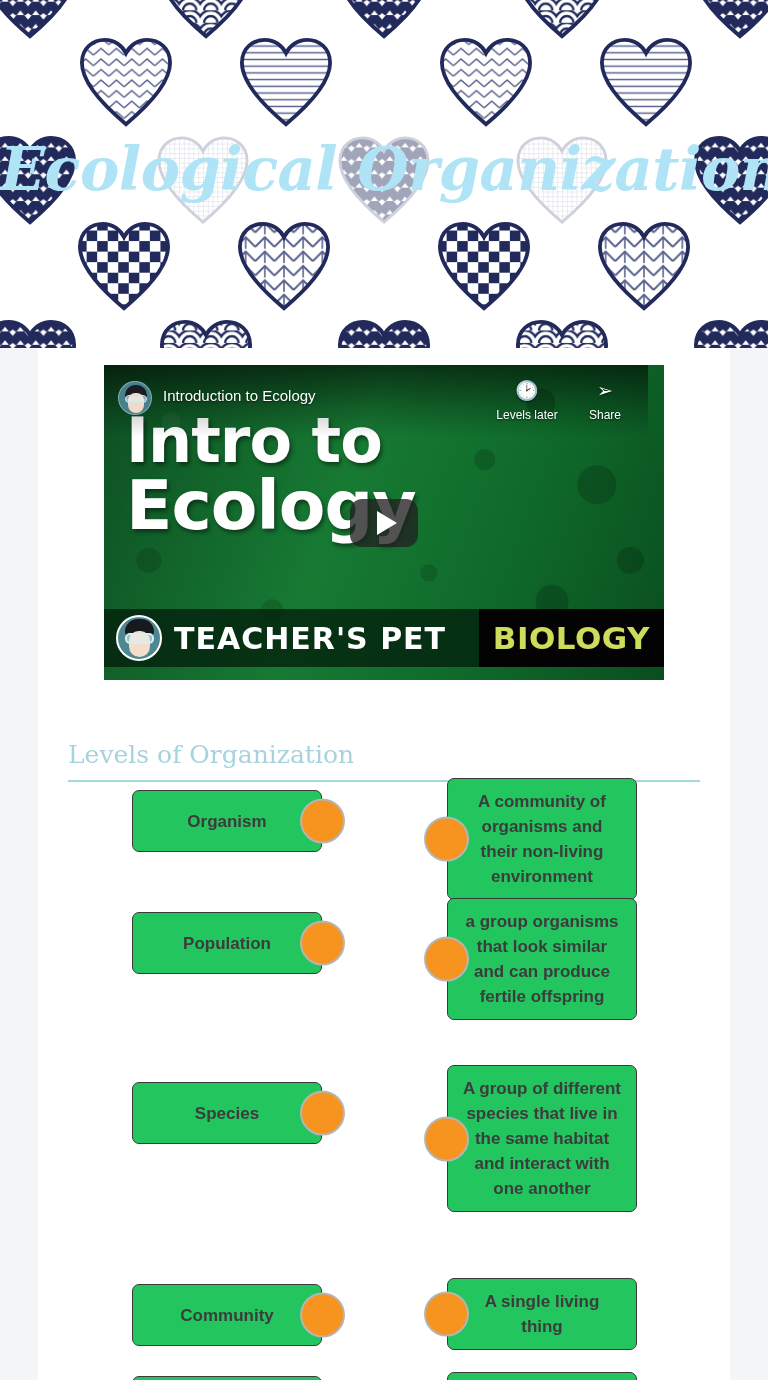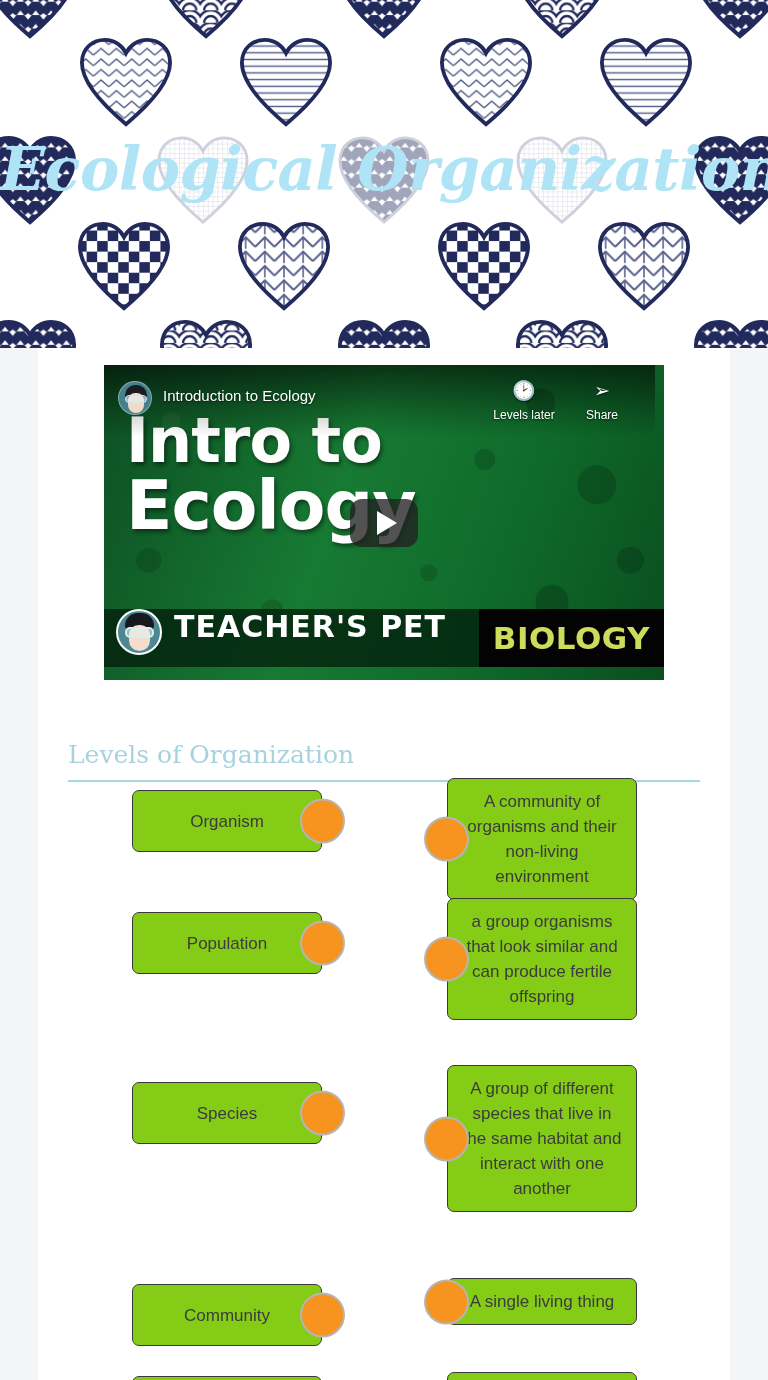--- a/index.html
+++ b/index.html
@@ -87,26 +87,26 @@
       radial-gradient(circle at 94% 62%, rgba(0,0,0,.18) 0 13px, transparent 14px),
       radial-gradient(circle at 80% 75%, rgba(0,0,0,.20) 0 16px, transparent 17px),
       radial-gradient(circle at 58% 66%, rgba(0,0,0,.14) 0 8px, transparent 9px),
       radial-gradient(circle at 30% 78%, rgba(0,0,0,.14) 0 11px, transparent 12px),
       radial-gradient(circle at 44% 48%, rgba(0,0,0,.10) 0 7px, transparent 8px),
       radial-gradient(circle at 8% 62%, rgba(0,0,0,.14) 0 12px, transparent 13px),
       linear-gradient(110deg, #0d4f23 0%, #177a33 42%, #0f6a2a 70%, #0a4e1f 100%);
   }
   .video-topbar {
     position: absolute;
-    left: 0; right: 9px; top: 0;
+    left: 0; right: 16px; top: 0;
     height: 72px;
     background: linear-gradient(180deg, rgba(0,0,0,.58) 0%, rgba(0,0,0,.20) 62%, rgba(0,0,0,0) 100%);
     display: flex;
     align-items: flex-start;
-    padding: 12px 14px 0 14px;
+    padding: 12px 4px 0 14px;
   }
   .yt-channel-avatar {
     width: 34px; height: 34px;
     border-radius: 50%;
     flex: 0 0 auto;
     margin-top: 4px;
     background: #46808a;
     position: relative;
     overflow: hidden;
     border: 1px solid rgba(255,255,255,.35);
@@ -183,21 +183,21 @@
     border-top: 12px solid transparent;
     border-bottom: 12px solid transparent;
     margin-left: 5px;
   }
   .brand-bar {
     position: absolute;
     left: 0; right: 0; bottom: 13px;
     height: 58px;
     background: rgba(4,34,14,.82);
     display: flex;
-    align-items: flex-start;
+    align-items: center;
     padding-left: 12px;
   }
   .brand-avatar {
     width: 46px; height: 46px; border-radius: 50%;
     background: #4d8892; position: relative; overflow: hidden;
     flex: 0 0 auto;
     border: 2px solid #ffffff;
   }
   .brand-avatar .hair { position: absolute; left: 7px; top: 2px; width: 29px; height: 16px; background: #18181f; border-radius: 15px 15px 4px 4px; }
   .brand-avatar .face { position: absolute; left: 11px; top: 14px; width: 21px; height: 26px; background: #f5dccb; border-radius: 10px 10px 11px 11px; }
@@ -251,32 +251,33 @@
     left: 0; right: 0;
     top: 442px;
   }
   .match-row {
     position: relative;
     width: 692px;
     margin-bottom: 20px;
   }
   .card {
     position: relative;
-    background: #84cc16;
+    background: #22c55e;
     border: 1.3px solid #3a3a3a;
     border-radius: 7px;
     display: flex;
     align-items: center;
     justify-content: center;
     text-align: center;
     color: #3c3c3c;
     font-size: 17px;
     line-height: 25px;
     padding: 10px 14px;
     cursor: pointer;
+    font-weight: bold;
   }
   .card-left {
     position: absolute;
     left: 94px;
     width: 190px;
     min-height: 62px;
   }
   .card-right {
     position: absolute;
     left: 409px;

